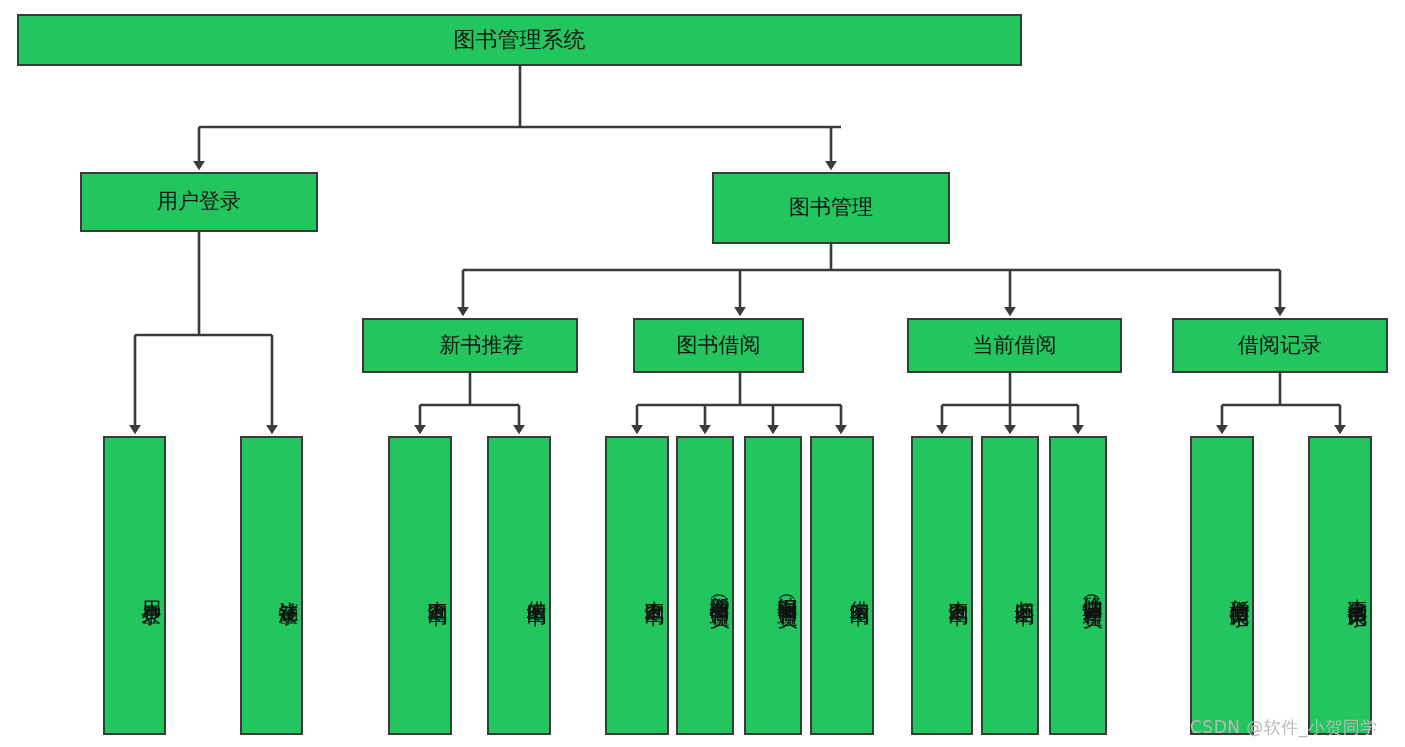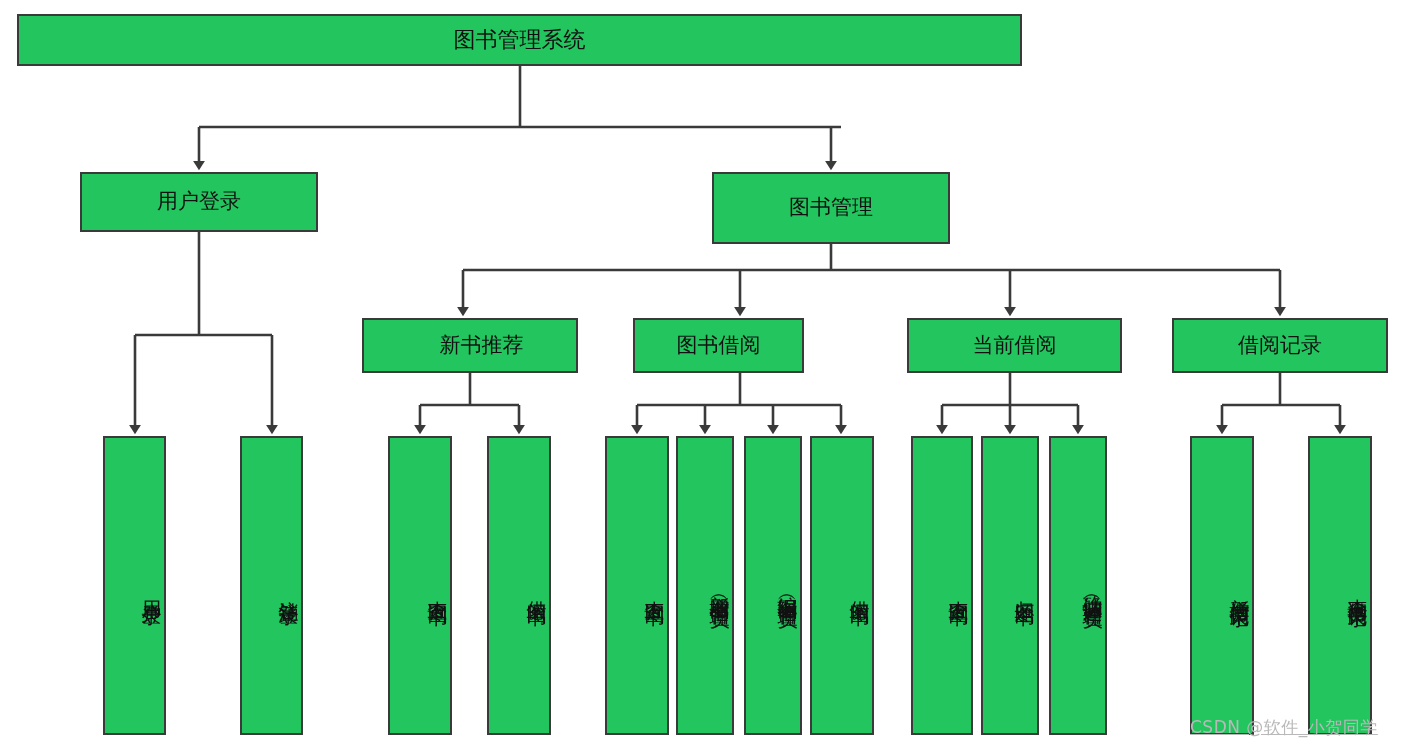--- a/index.html
+++ b/index.html
@@ -44,21 +44,20 @@
     text-orientation:upright;
     white-space:nowrap;
   }
   .watermark{
     position:absolute;
     font-size:17px;
     color:#b9b9b9;
     white-space:nowrap;
     letter-spacing:0.5px;
     pointer-events:none;
-    text-decoration:underline;
   }
 </style>
 </head>
 <body>
 
 <div id="canvas">
 
   <svg class="edges" viewBox="0 0 1405 747" xmlns="http://www.w3.org/2000/svg">
     <defs>
       <marker id="arw" markerWidth="10" markerHeight="12" refX="1.2" refY="6" orient="auto" markerUnits="userSpaceOnUse">

